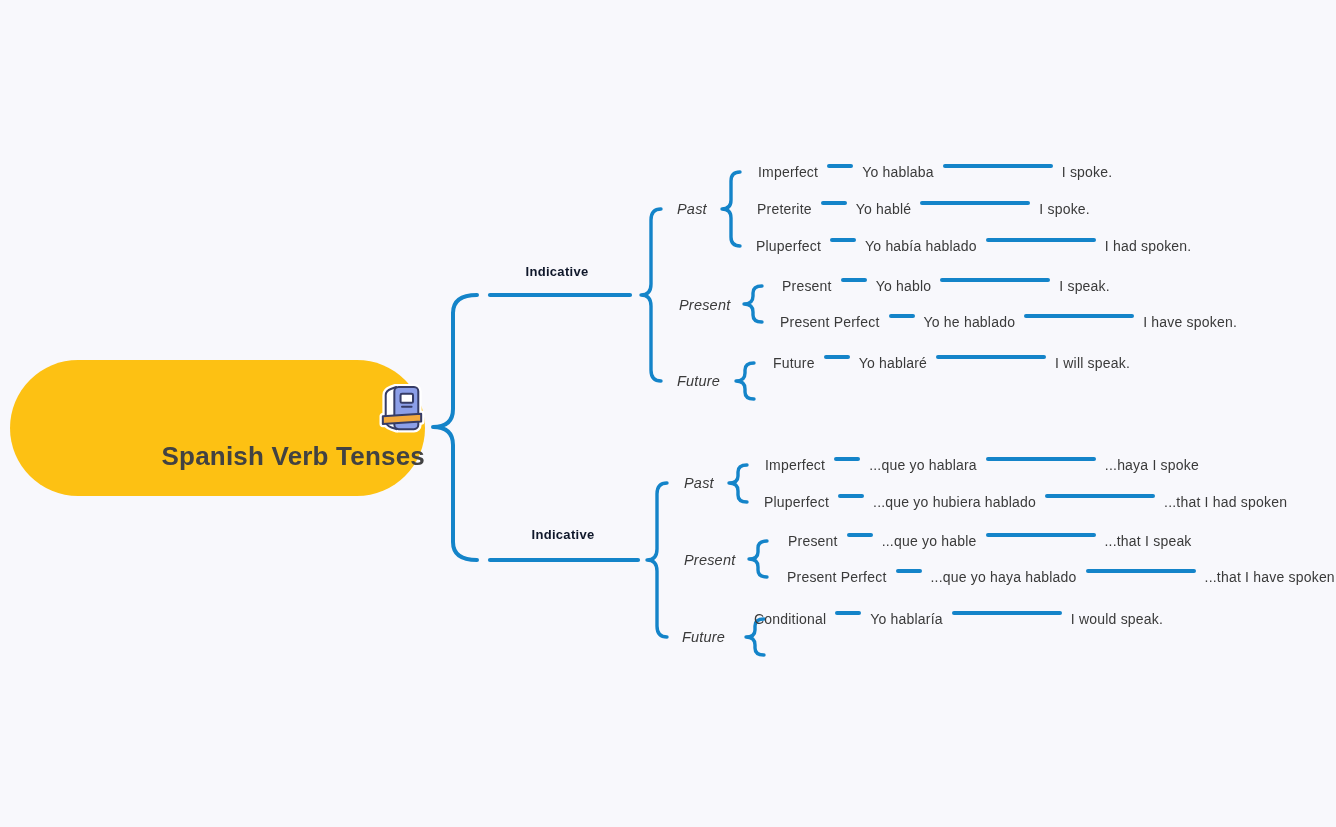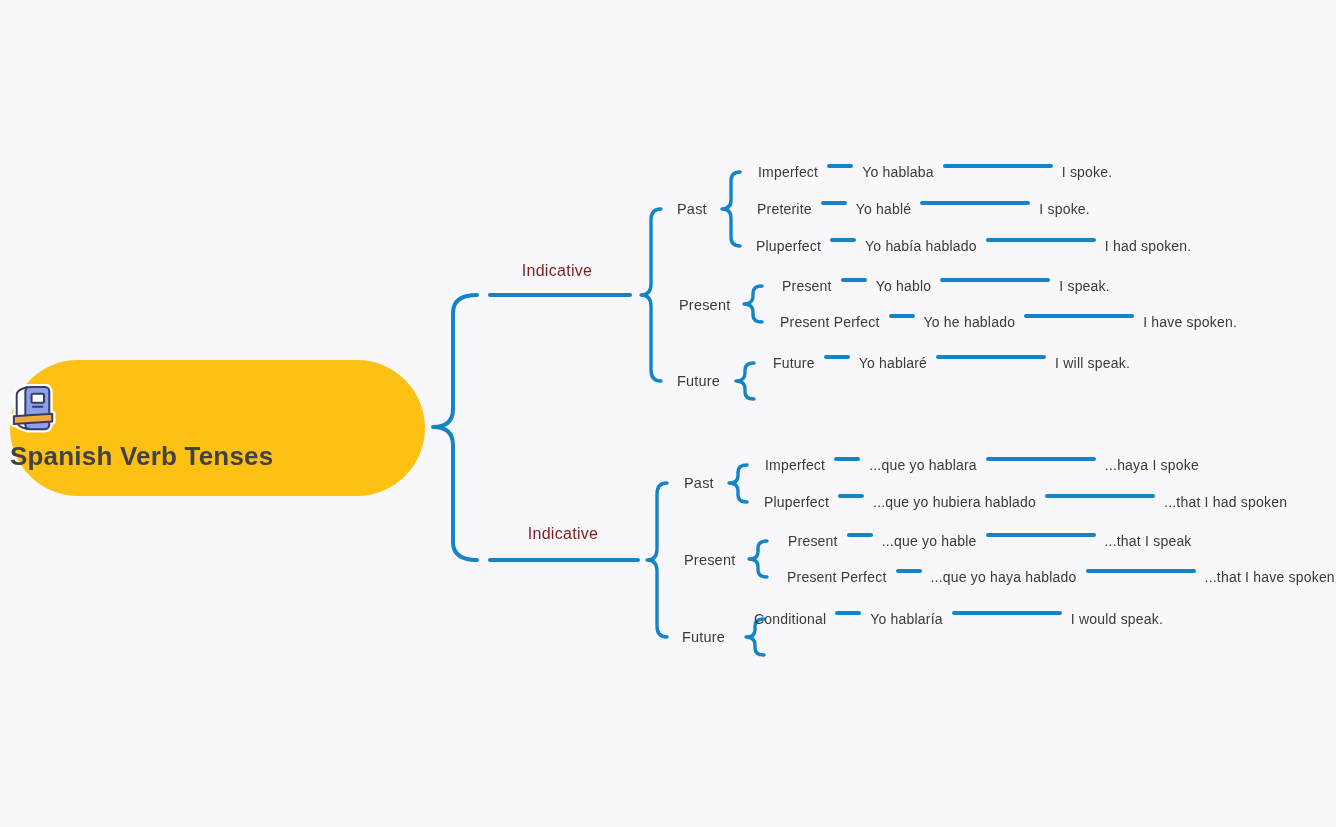--- a/index.html
+++ b/index.html
@@ -10,31 +10,31 @@
   }
   svg.connectors{position:absolute;left:0;top:0;}
   .connectors path{fill:none;stroke:var(--connector,#1484c9);stroke-linecap:round;stroke-linejoin:round;}
   .brace{stroke-width:3.4px;}
   .brace-big{stroke-width:4px;}
   .underline{stroke-width:4.2px;}
 
   .root-node{
     position:absolute;left:10px;top:360px;width:415px;height:136px;
     border-radius:68px;background:var(--root-fill,#fdc113);
-    display:flex;flex-direction:column;align-items:flex-start;justify-content:center;gap:5px;
+    display:flex;flex-direction:column;align-items:flex-end;justify-content:center;gap:5px;
   }
   .root-title{font-size:26px;font-weight:700;color:var(--root-text,#424242);letter-spacing:.2px;}
 
   .branch-label{
     position:absolute;transform:translate(-50%,-50%);
-    font-size:16px;font-weight:400;color:#7f1d1d;letter-spacing:.3px;white-space:nowrap;
+    font-size:13px;font-weight:700;color:#0f172a;letter-spacing:.3px;white-space:nowrap;
   }
   .group-label{
     position:absolute;transform:translateY(-50%);
-    font-size:14.5px;color:var(--text,#3a3a3a);letter-spacing:.2px;white-space:nowrap;
+    font-size:14.5px;color:var(--text,#3a3a3a);letter-spacing:.2px;white-space:nowrap;font-style:italic;
   }
   .row{
     position:absolute;display:flex;align-items:flex-start;gap:9px;transform:translateY(-50%);
     font-size:14px;color:var(--text,#3a3a3a);letter-spacing:.2px;white-space:nowrap;
   }
   .dash{width:26px;height:3.5px;border-radius:2px;background:var(--connector,#1484c9);flex:none;}
   .line{width:110px;height:3.5px;border-radius:2px;background:var(--connector,#1484c9);flex:none;}
 </style>
 </head>
 <body>

